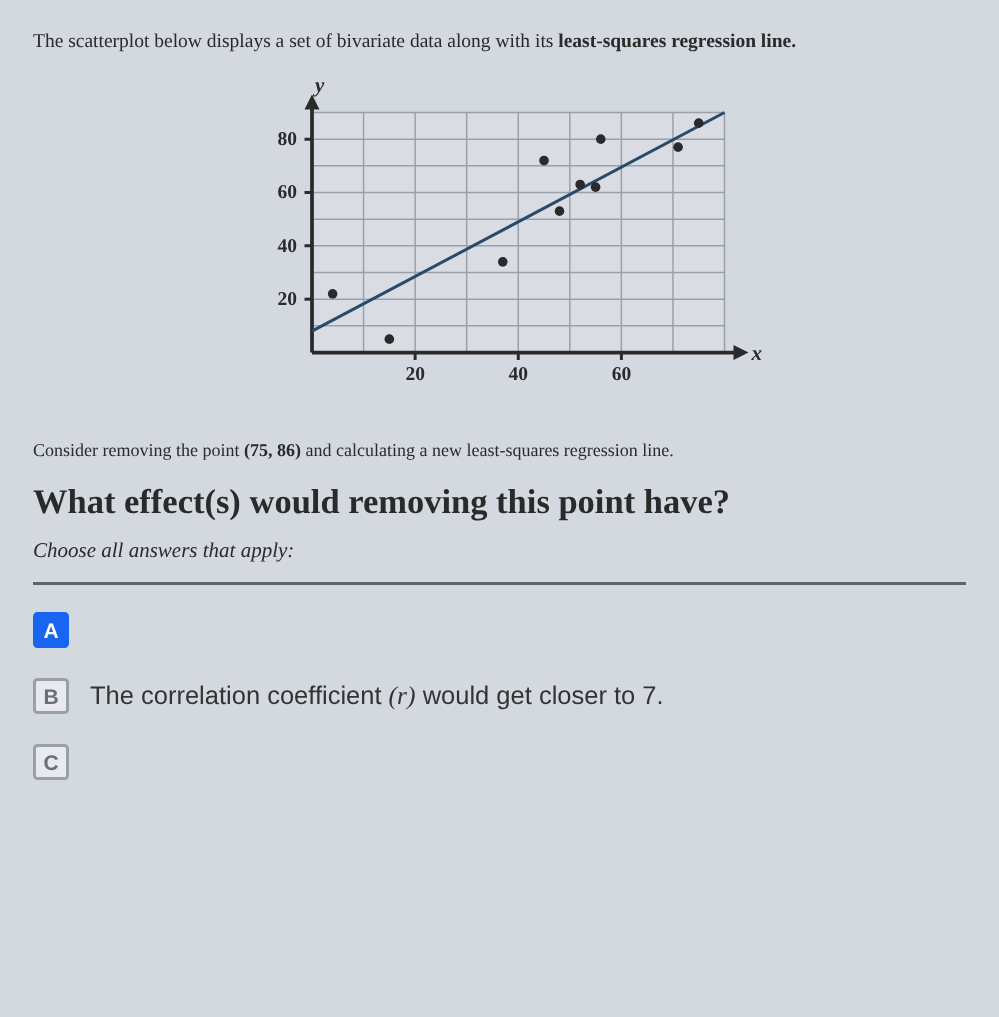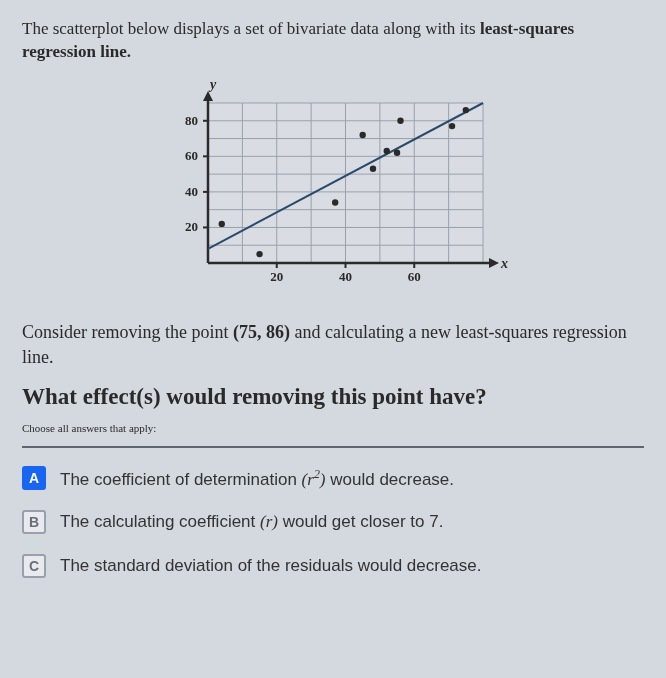--- a/index.html
+++ b/index.html
@@ -7,43 +7,44 @@
     width: 666px;
     height: 678px;
     background: #d4d8df;
     font-family: Georgia, 'Times New Roman', serif;
     padding: 18px 22px;
     color: #2a2a2a;
     position: relative;
     overflow: hidden;
   }
   .intro {
-    font-size: 17px;
+    font-size: 13px;
     line-height: 1.35;
     margin-bottom: 14px;
   }
   .bold { font-weight: bold; }
   .chart-wrap {
     display: flex;
     justify-content: center;
     margin: 8px 0 22px 0;
   }
   svg.chart { display: block; }
   .question {
-    font-size: 18px;
+    font-size: 12px;
     line-height: 1.4;
     margin: 10px 0 14px 0;
   }
   .prompt {
     font-size: 23px;
     font-weight: bold;
     margin: 8px 0 12px 0;
   }
   .choose {
-    font-size: 11px;
+    font-size: 14px;
+    font-style: italic;
     margin-bottom: 12px;
   }
   hr.rule {
     border: none;
     border-top: 2px solid #5e6470;
     margin-bottom: 18px;
   }
   .options { display: flex; flex-direction: column; gap: 20px; }
   .option {
     display: flex;
@@ -136,32 +137,26 @@
 
 <p class="prompt">What effect(s) would removing this point have?</p>
 <p class="choose">Choose all answers that apply:</p>
 
 <hr class="rule">
 
 <div class="options">
 
   <div class="option">
     <div class="optbox selected">A</div>
-    <div>
-      <span>The coefficient of determination </span><span class="math-ital">(r<span class="sup">2</span>)</span><span> would decrease.</span>
-    </div>
   </div>
 
   <div class="option">
     <div class="optbox unselected">B</div>
     <div>
-      <span>The calculating coefficient </span><span class="math-ital">(r)</span><span> would get closer to 7.</span>
+      <span>The correlation coefficient </span><span class="math-ital">(r)</span><span> would get closer to 7.</span>
     </div>
   </div>
 
   <div class="option">
     <div class="optbox unselected">C</div>
-    <div>
-      <span>The standard deviation of the residuals would decrease.</span>
-    </div>
   </div>
 
 </div>
 
 </body></html>

